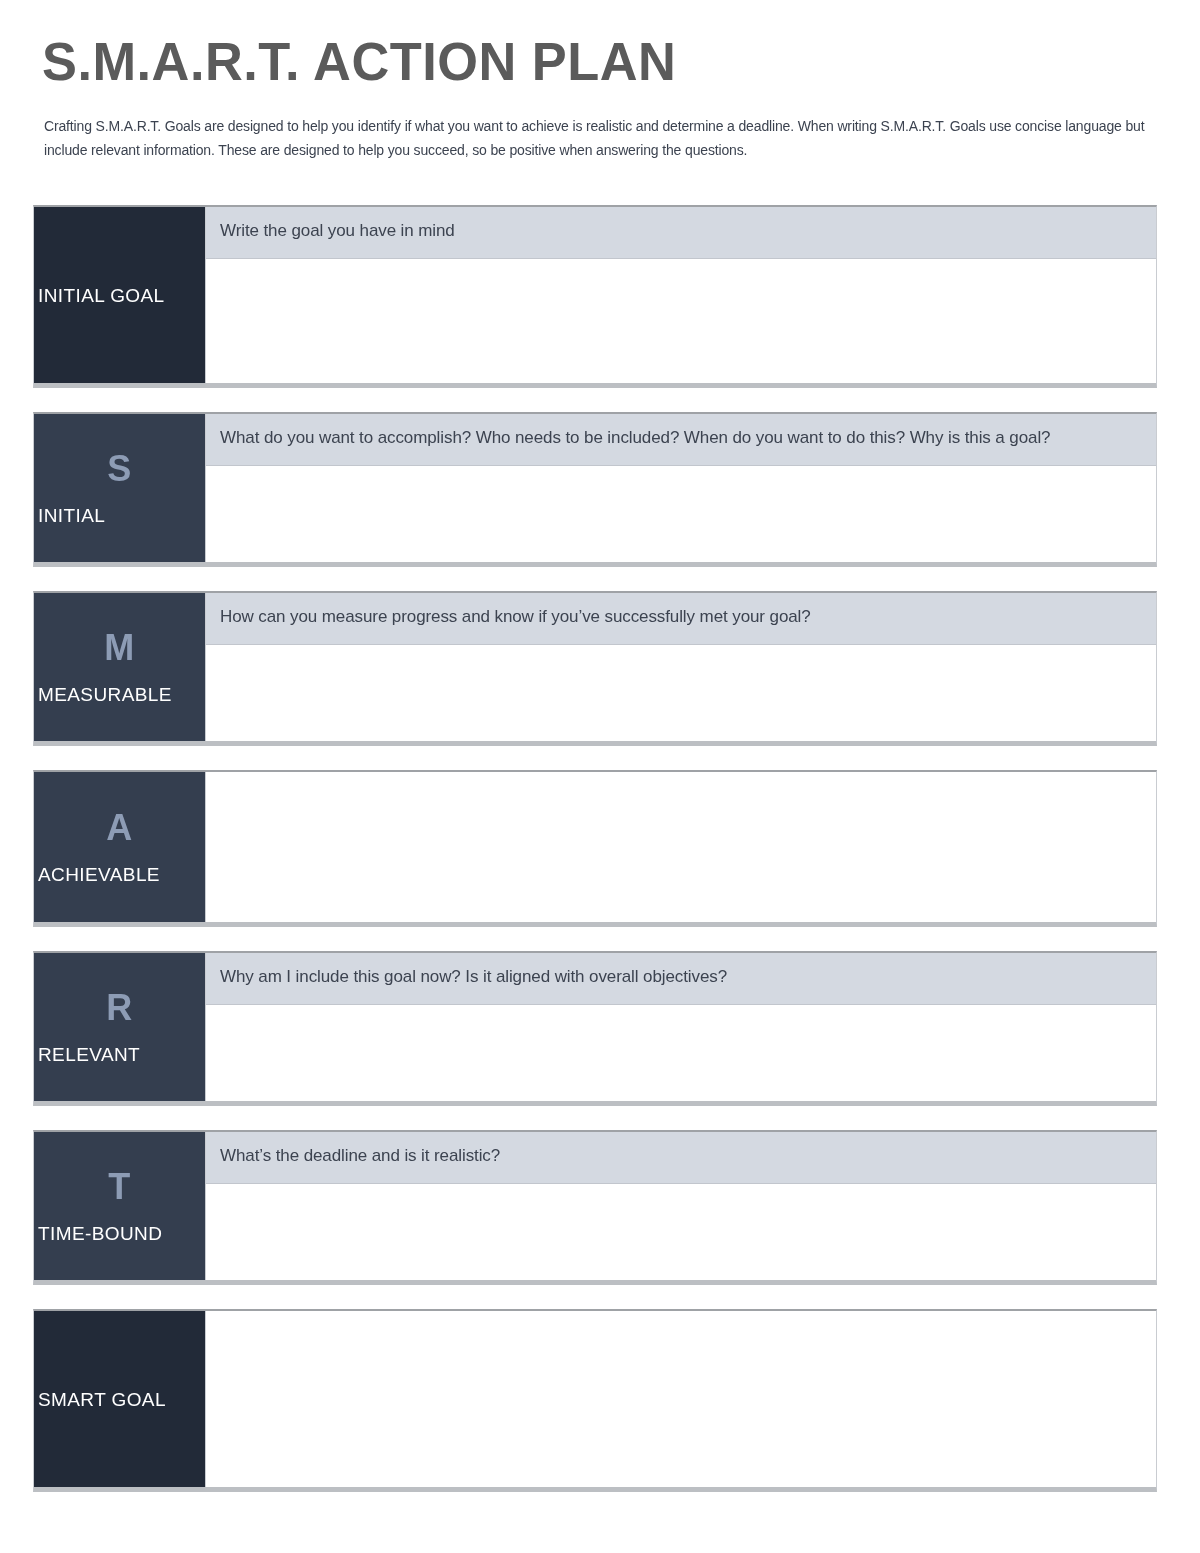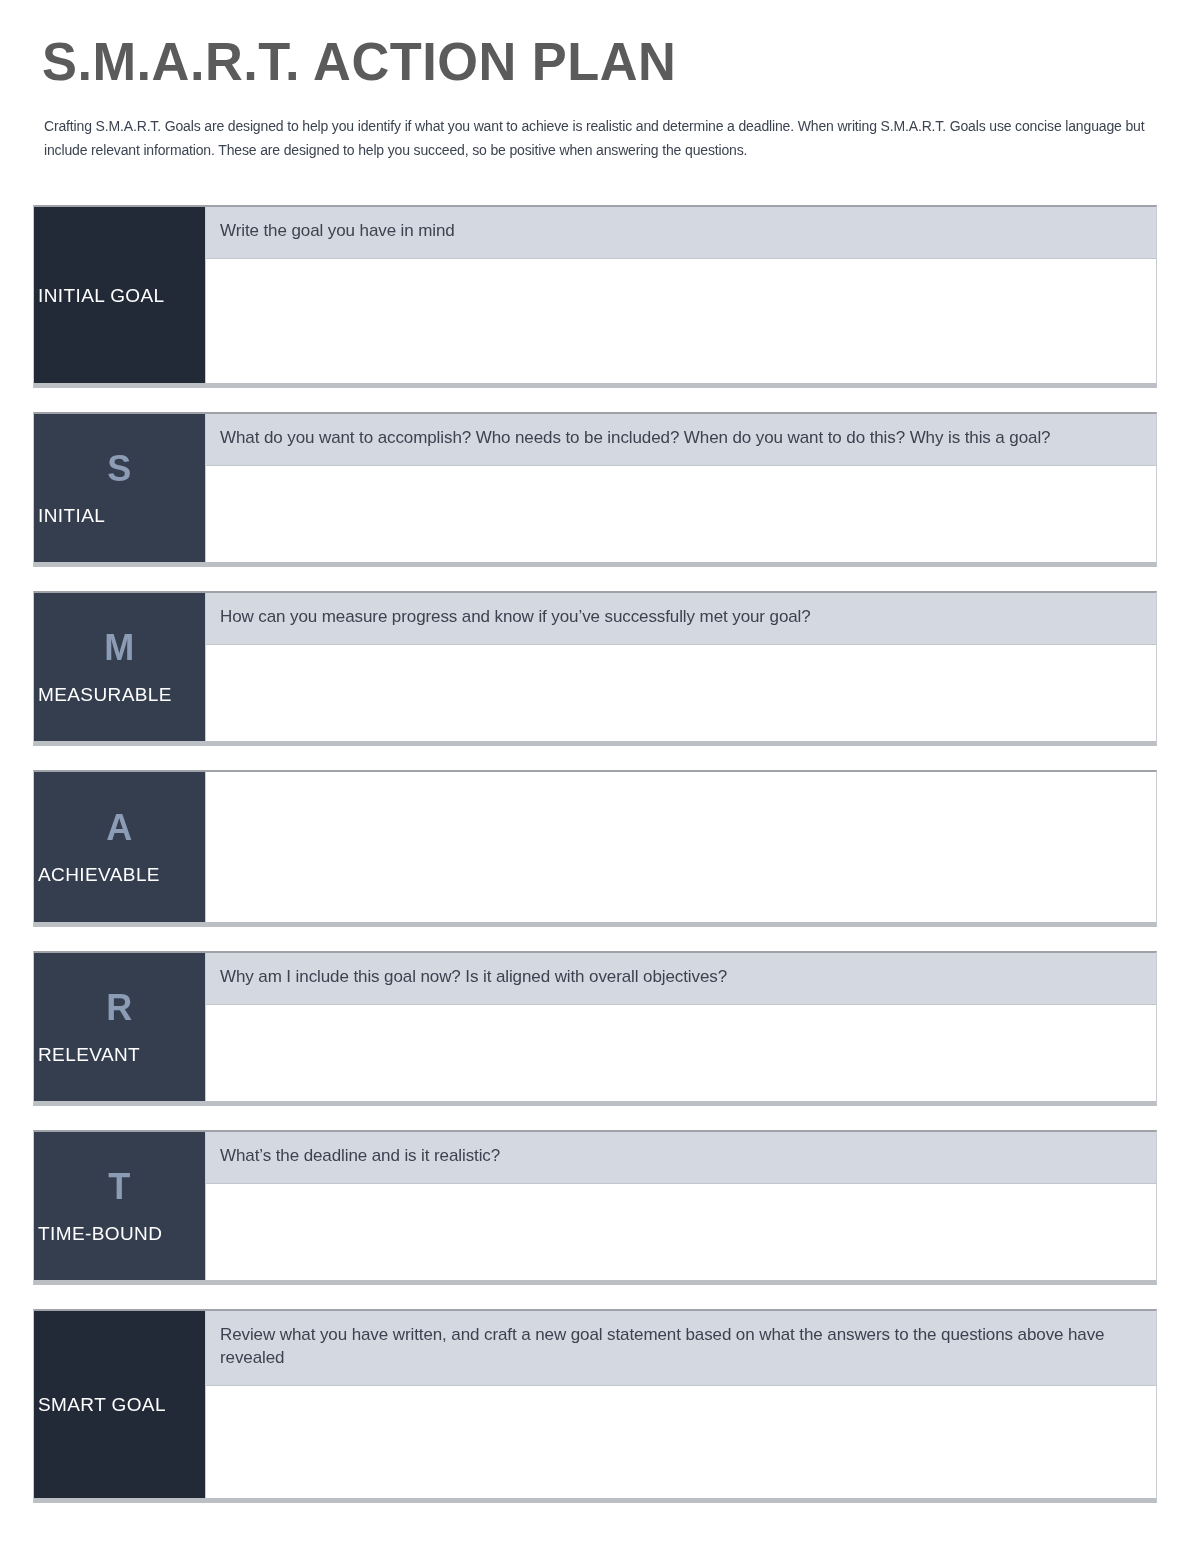--- a/index.html
+++ b/index.html
@@ -238,19 +238,18 @@
         <div class="answer"></div>
       </div>
     </div>
 
     <div class="row row-smart">
       <div class="row-label dark">
 
         <div class="label-word nobreak">SMART GOAL</div>
       </div>
       <div class="row-body">
-        <div class="prompt">Review what you have written, and craft a new goal statement based on what the answers to the questions above have revealed</div>
         <div class="answer"></div>
       </div>
     </div>
 
   </div>
 </div>
 
 </body></html>

